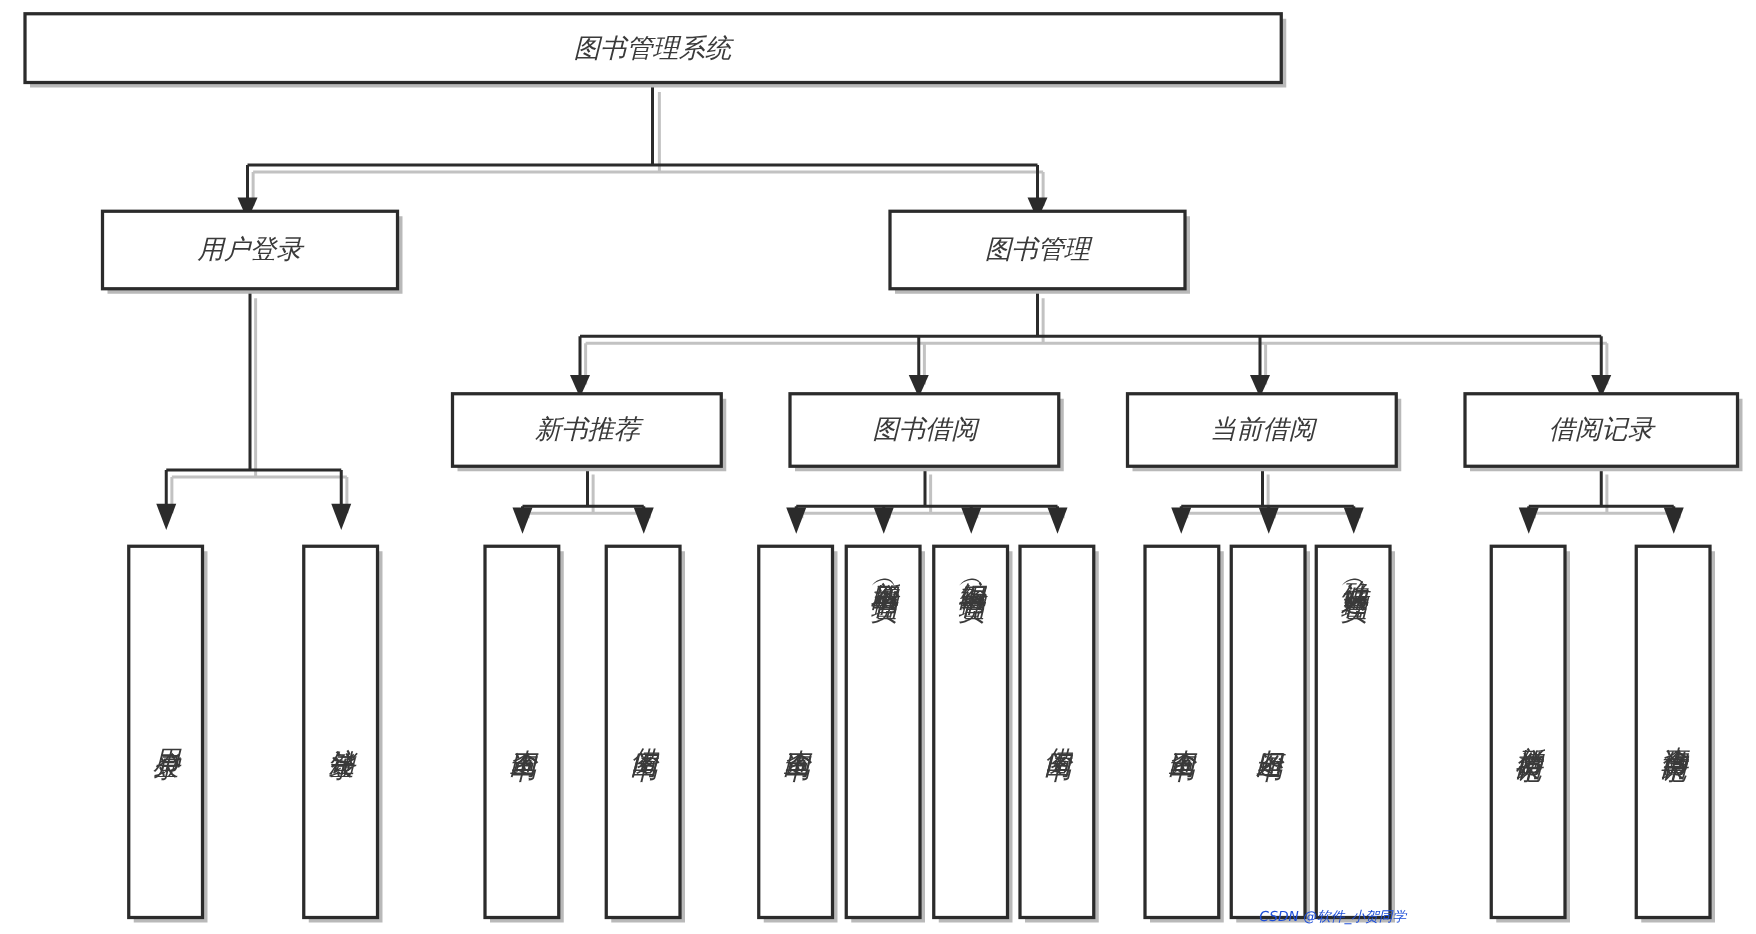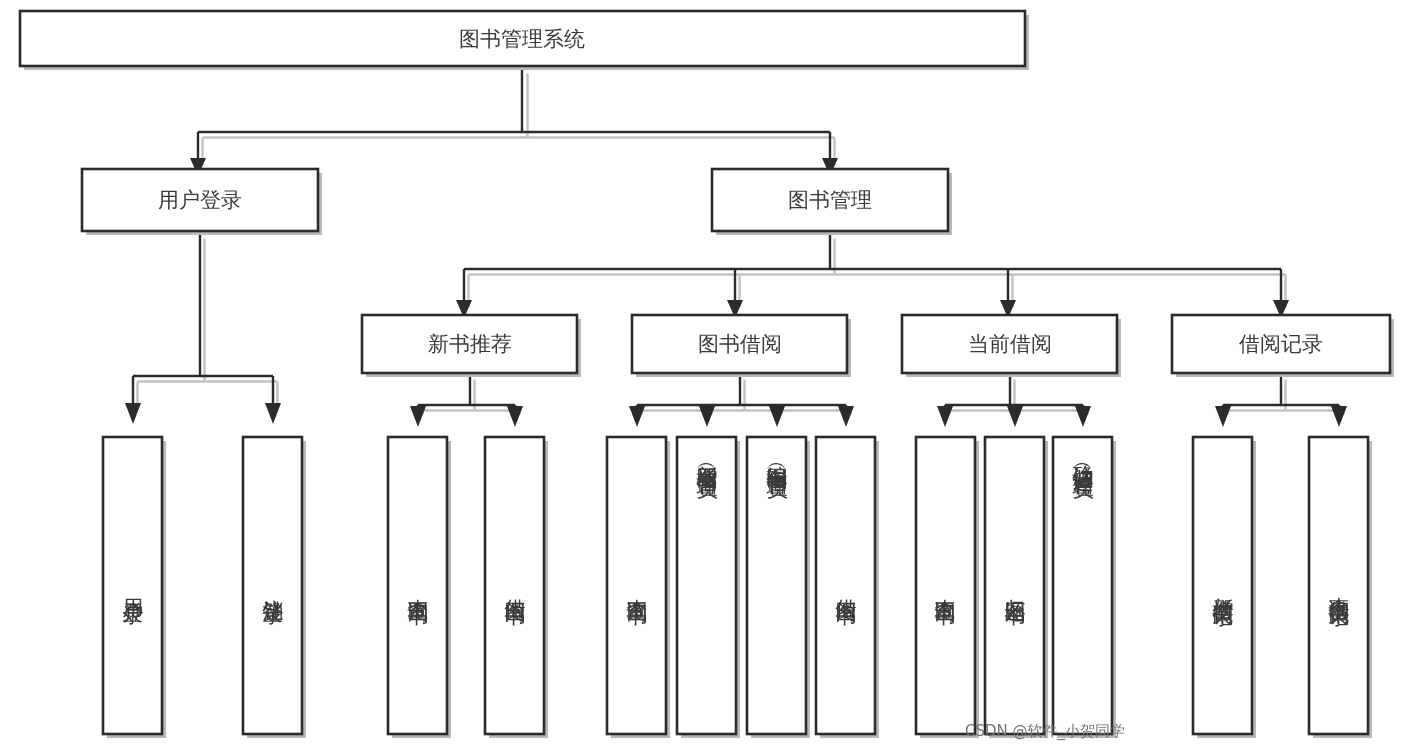--- a/index.html
+++ b/index.html
@@ -1,42 +1,42 @@
 <!DOCTYPE html>
 <html><head>
 <meta charset="utf-8">
 <style>
   html,body{margin:0;padding:0;background:#ffffff;}
   body{
     width:1405px;height:747px;
     font-family:"DejaVu Sans","Liberation Sans",sans-serif;
     overflow:hidden;
   }
-  #diagram-root{position:relative;width:1133px;height:747px;}
+  #diagram-root{position:relative;width:1133px;height:747px;font-style:italic;}
   svg#tree{position:absolute;left:0;top:0;width:1405px;height:747px;display:block;}
   .node-rect{fill:#ffffff;stroke:#2b2b2b;stroke-width:2.6;}
   .node-shadow{fill:#b9b9b9;}
   .edge{stroke:#2b2b2b;stroke-width:2.4;fill:none;}
   .edge-shadow{stroke:#c2c2c2;stroke-width:2.4;fill:none;}
   .node-label{
     font-family:"DejaVu Sans","Liberation Sans",sans-serif;
     font-size:21px;fill:#3a3a3a;
     dominant-baseline:middle;text-anchor:middle;
   }
   .leaf-label{
     font-family:"DejaVu Sans","Liberation Sans",sans-serif;
     font-size:21px;fill:#3a3a3a;
     writing-mode:vertical-rl;
     text-anchor:middle;
     letter-spacing:2px;
   }
   .watermark{
     position:absolute;right:8px;bottom:6px;
     font-family:"DejaVu Sans","Liberation Sans",sans-serif;
-    font-size:15px;color:#737373;white-space:nowrap;
+    font-size:11px;color:#1d4ed8;white-space:nowrap;
     user-select:none;pointer-events:none;
   }
 </style>
 </head>
 <body>
 
 <div id="diagram-root">
 
   <svg id="tree" viewBox="0 0 1405 747">
 

